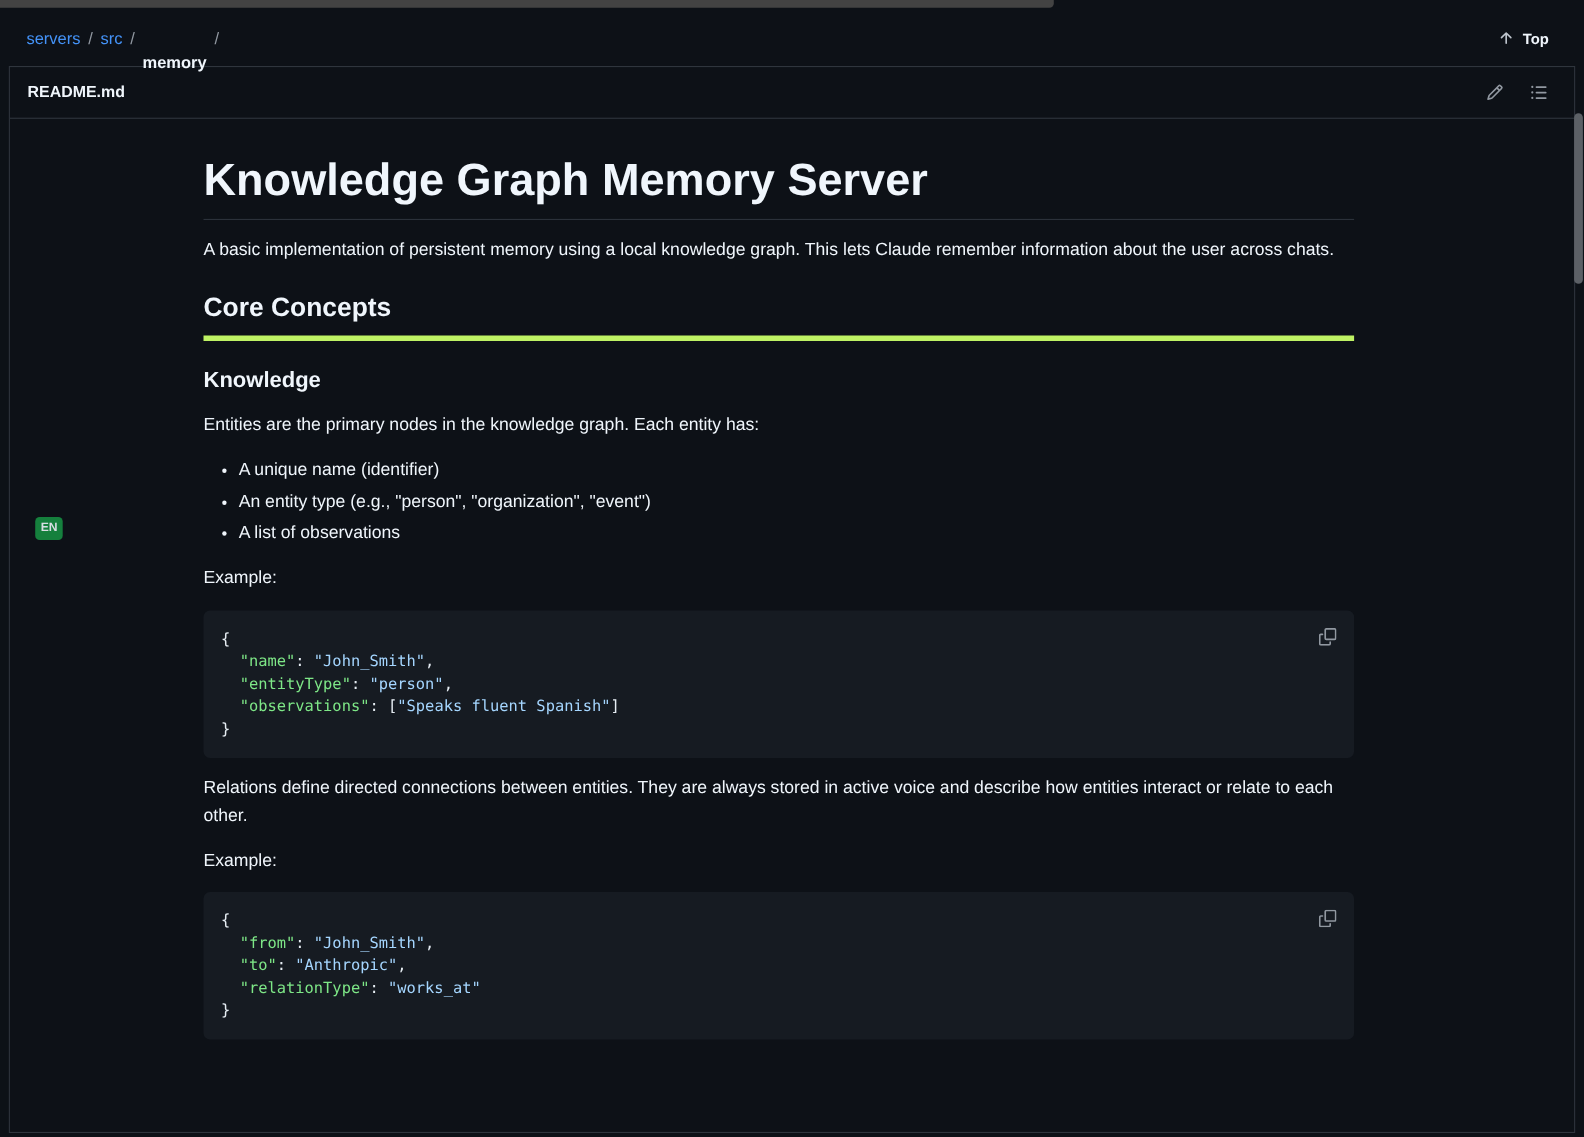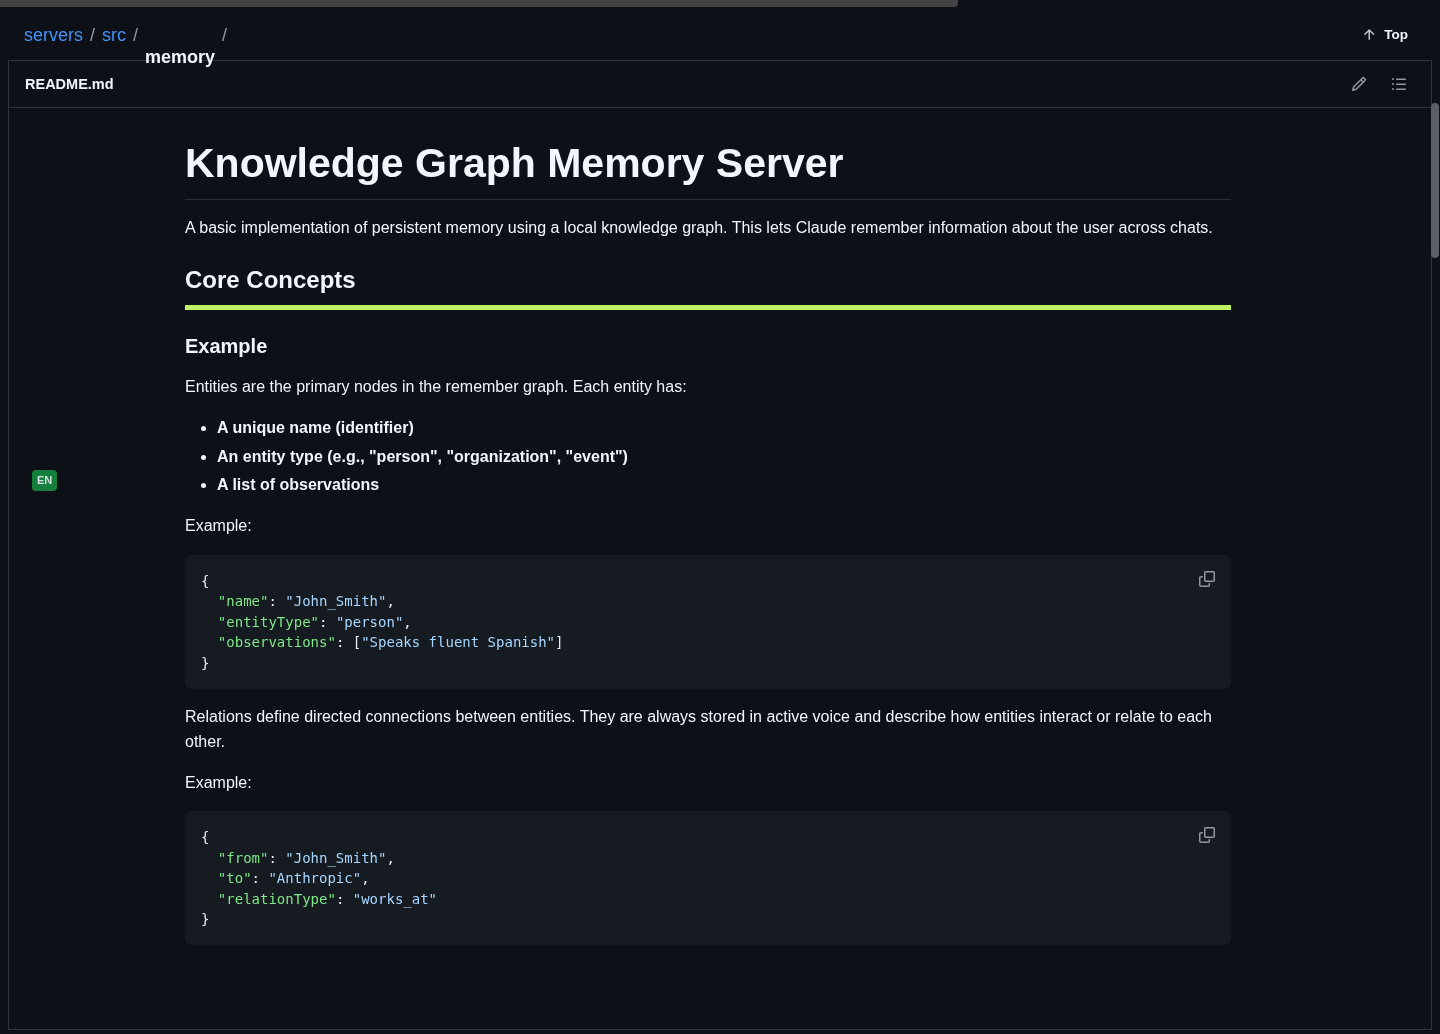--- a/index.html
+++ b/index.html
@@ -26,32 +26,32 @@
 
   
   .breadcrumb-row {
     height: 60px;
     display: flex;
     align-items: center;
     justify-content: space-between;
     padding: 10px 24px 0 24px;
   }
   .breadcrumb {
-    font-size: 18px;
+    font-size: 15px;
     display: flex;
     align-items: center;
     gap: 7px;
     white-space: nowrap;
   }
   .crumb-link { color: #4493f8; text-decoration: none; cursor: pointer; }
   .crumb-sep { color: #9198a1; }
   .crumb-current { font-weight: 700; color: #f0f6fc; margin-top: 44px; }
   .top-btn {
     display: flex;
-    align-items: flex-start;
+    align-items: center;
     gap: 7px;
     background: none;
     border: 0;
     color: #f0f6fc;
     font-family: "Liberation Sans", "DejaVu Sans", sans-serif;
     font-size: 13.5px;
     font-weight: 600;
     cursor: pointer;
     padding: 6px 8px;
     border-radius: 6px;
@@ -109,21 +109,21 @@
     padding-bottom: 10px;
     border-bottom: 5px solid #bef264;
   }
   .markdown h3 {
     font-size: 20px;
     line-height: 1.25;
     font-weight: 700;
     margin: 24px 0 16px 0;
   }
   .markdown p { margin: 0 0 16px 0; }
-  .markdown ul { margin: 0 0 16px 0; padding-left: 2em; font-weight: bold; }
+  .markdown ul { margin: 0 0 16px 0; padding-left: 2em; }
   .markdown li { margin-top: 4px; }
 
   
   .code-block {
     position: relative;
     background: #161b22;
     border-radius: 6px;
     padding: 16px;
     margin-bottom: 16px;
   }
@@ -223,23 +223,23 @@
 
     <div class="file-body">
       <article class="markdown">
 
         <h1>Knowledge Graph Memory Server</h1>
 
         <p>A basic implementation of persistent memory using a local knowledge graph. This lets Claude remember information about the user across chats.</p>
 
         <h2>Core Concepts</h2>
 
-        <h3>Example</h3>
-
-        <p>Entities are the primary nodes in the remember graph. Each entity has:</p>
+        <h3>Knowledge</h3>
+
+        <p>Entities are the primary nodes in the knowledge graph. Each entity has:</p>
 
         <ul>
           <li>A unique name (identifier)</li>
           <li>An entity type (e.g., "person", "organization", "event")</li>
           <li>A list of observations</li>
         </ul>
 
         <p>Example:</p>
 
         <div class="code-block">

